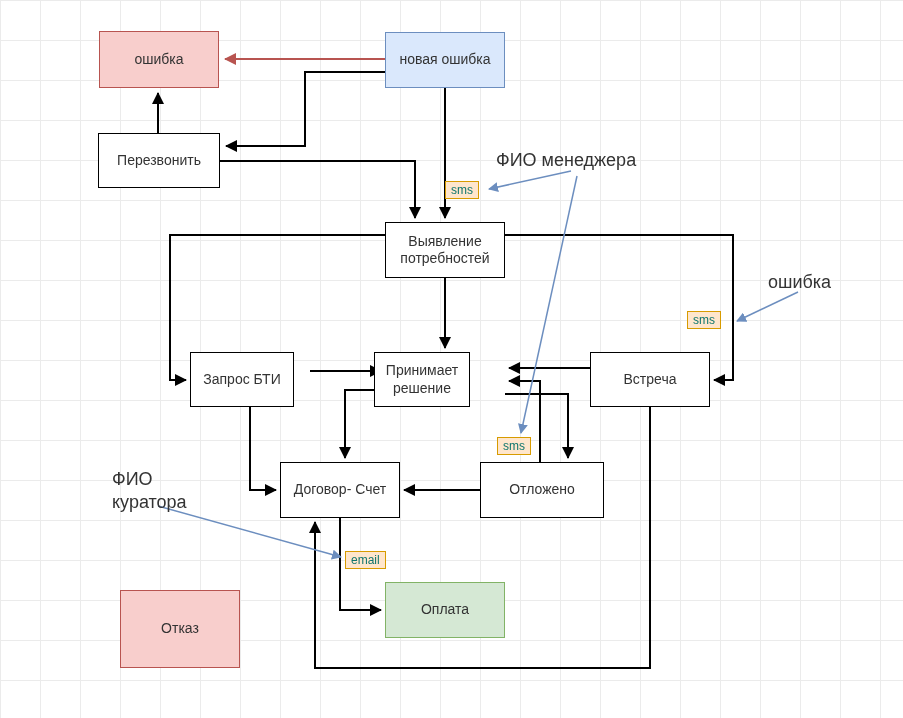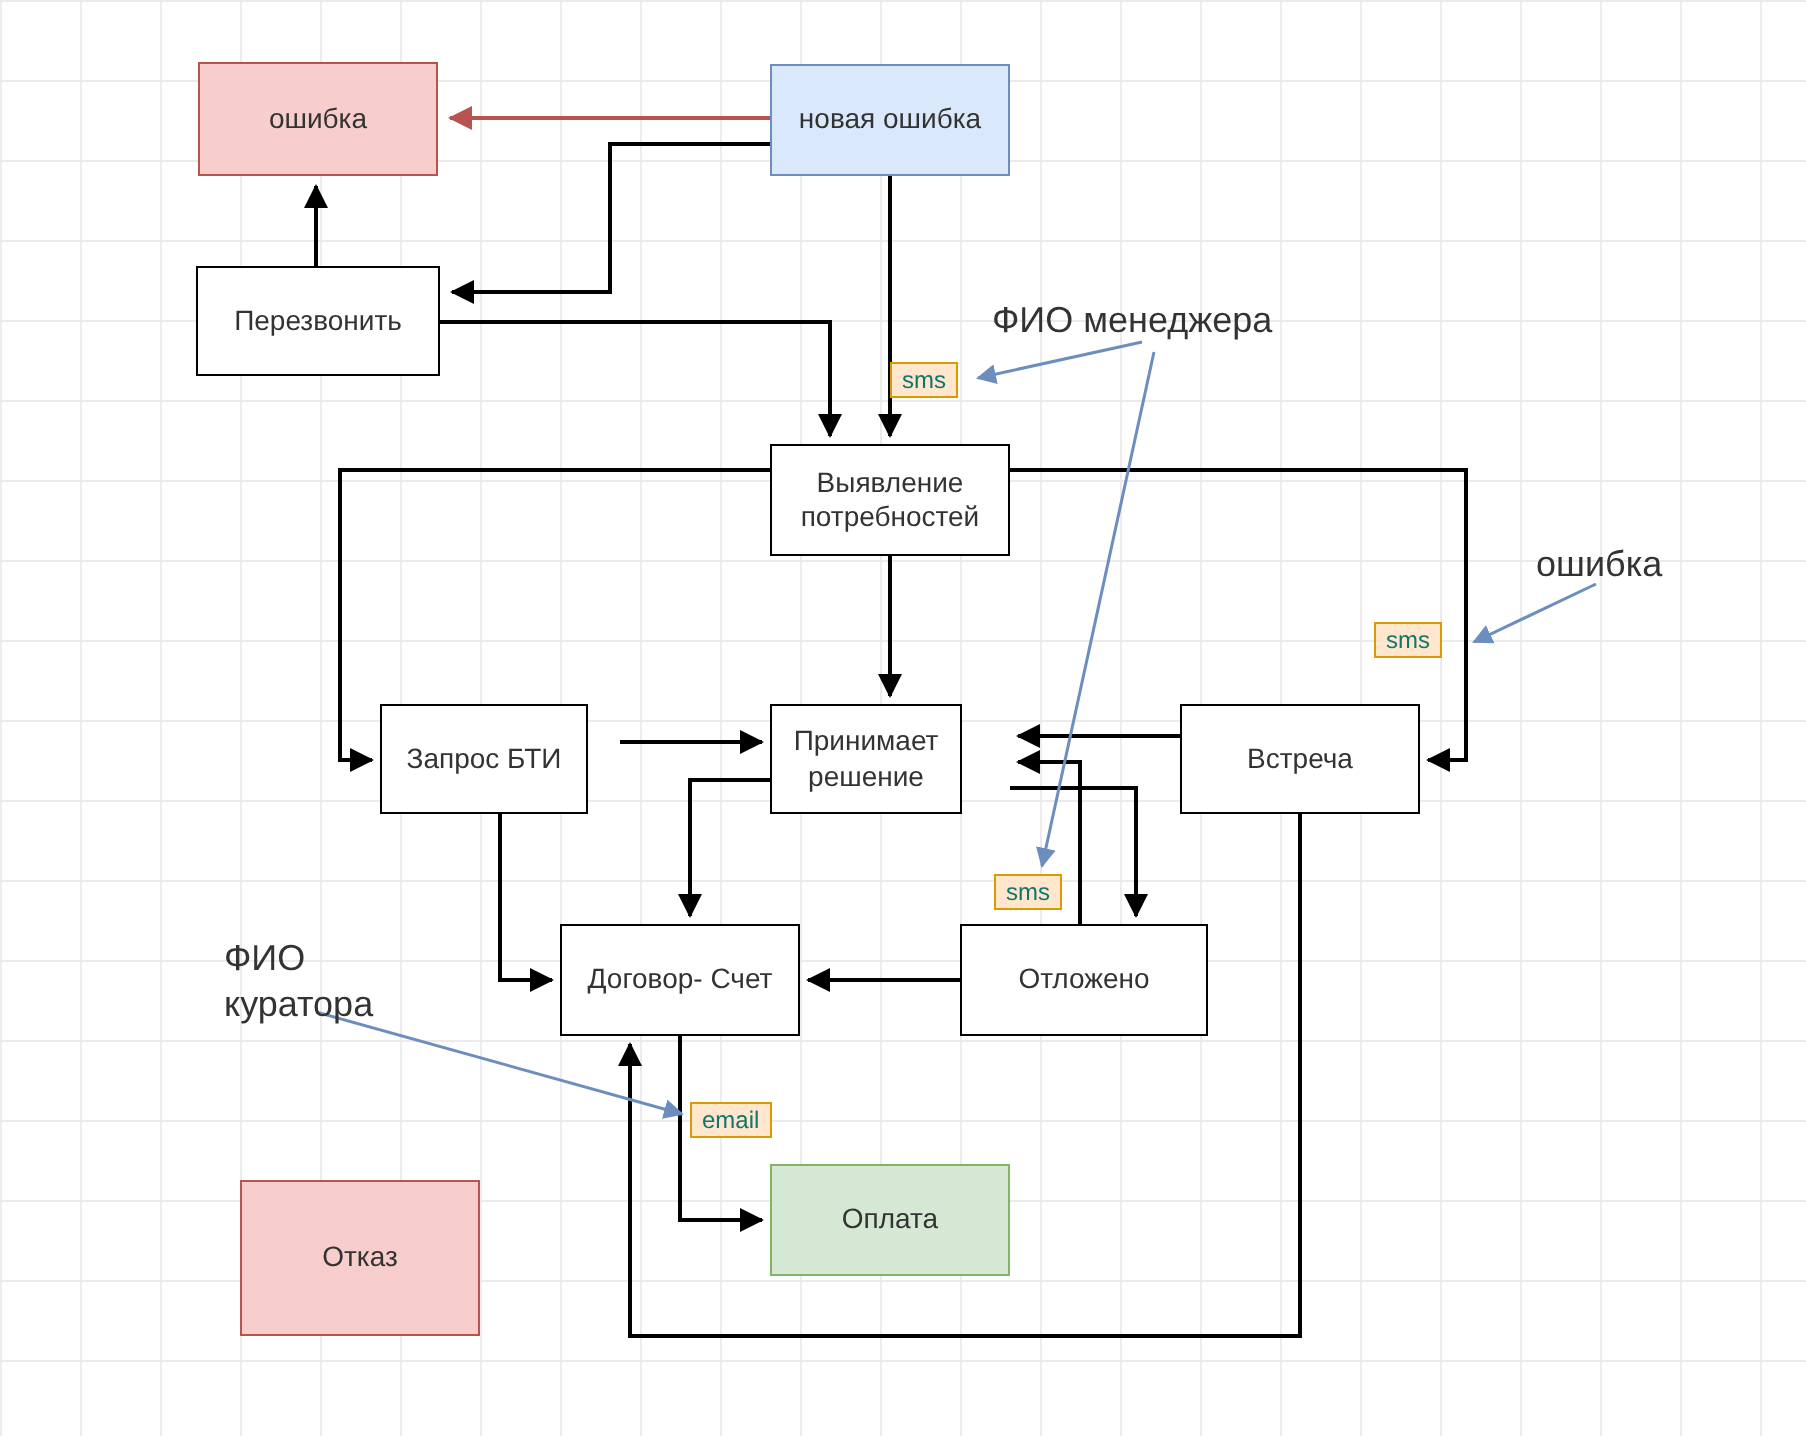--- a/index.html
+++ b/index.html
@@ -21,21 +21,21 @@
   }
   .fill-red{background:#f8cecc;border-color:#b85450}
   .fill-blue{background:#dae8fc;border-color:#6c8ebf}
   .fill-green{background:#d5e8d4;border-color:#82b366}
 
   .n-error{left:99px;top:31px;width:120px;height:57px}
   .n-new{left:385px;top:32px;width:120px;height:56px}
   .n-call{left:98px;top:133px;width:122px;height:55px}
   .n-needs{left:385px;top:222px;width:120px;height:56px}
   .n-bti{left:190px;top:352px;width:104px;height:55px}
-  .n-decision{left:385px;top:352px;width:96px;height:55px}
+  .n-decision{left:374px;top:352px;width:96px;height:55px}
   .n-meeting{left:590px;top:352px;width:120px;height:55px}
   .n-contract{left:280px;top:462px;width:120px;height:56px}
   .n-postponed{left:480px;top:462px;width:124px;height:56px}
   .n-payment{left:385px;top:582px;width:120px;height:56px}
   .n-refusal{left:120px;top:590px;width:120px;height:78px}
 
   .badge{
     position:absolute;box-sizing:border-box;
     font-size:12px;line-height:16px;padding:0 5px;
     background:#ffe6cc;border:1px solid #d79b00;color:#0f766e;

